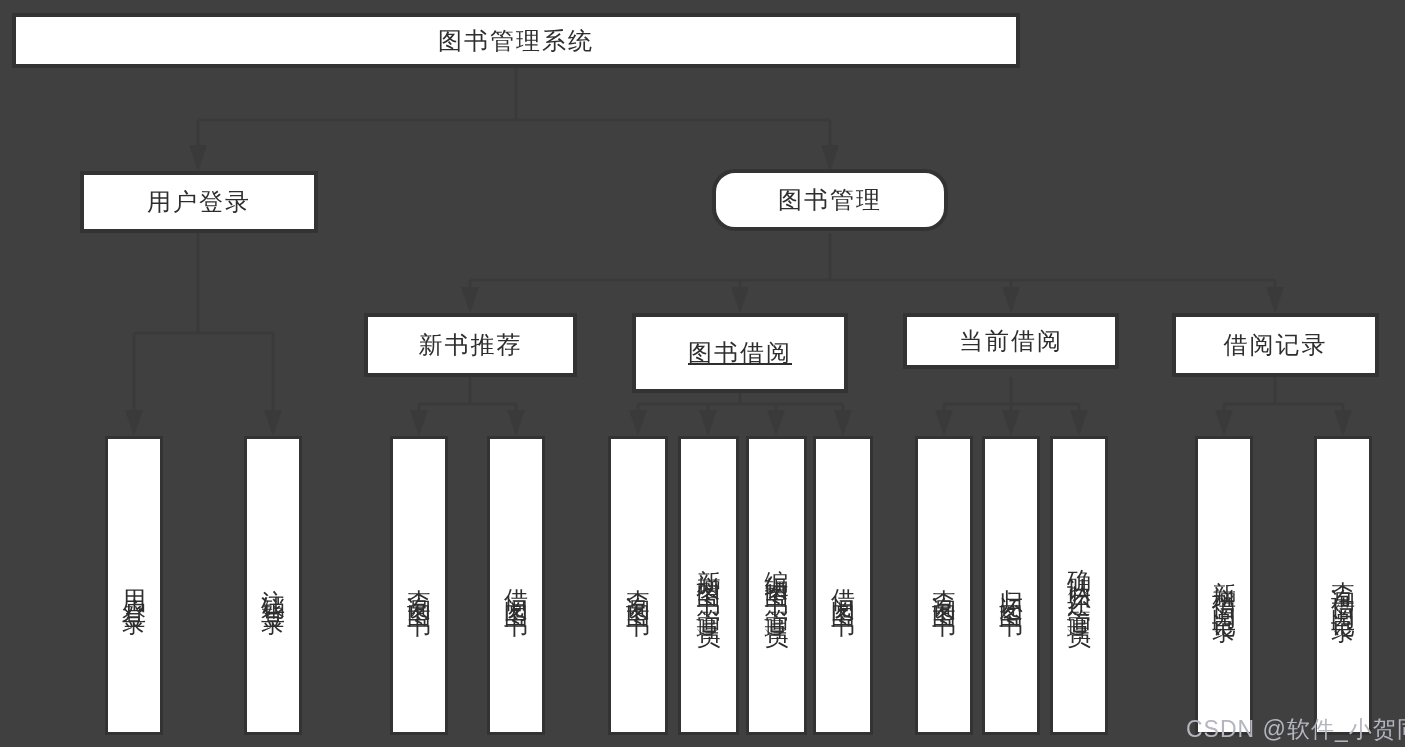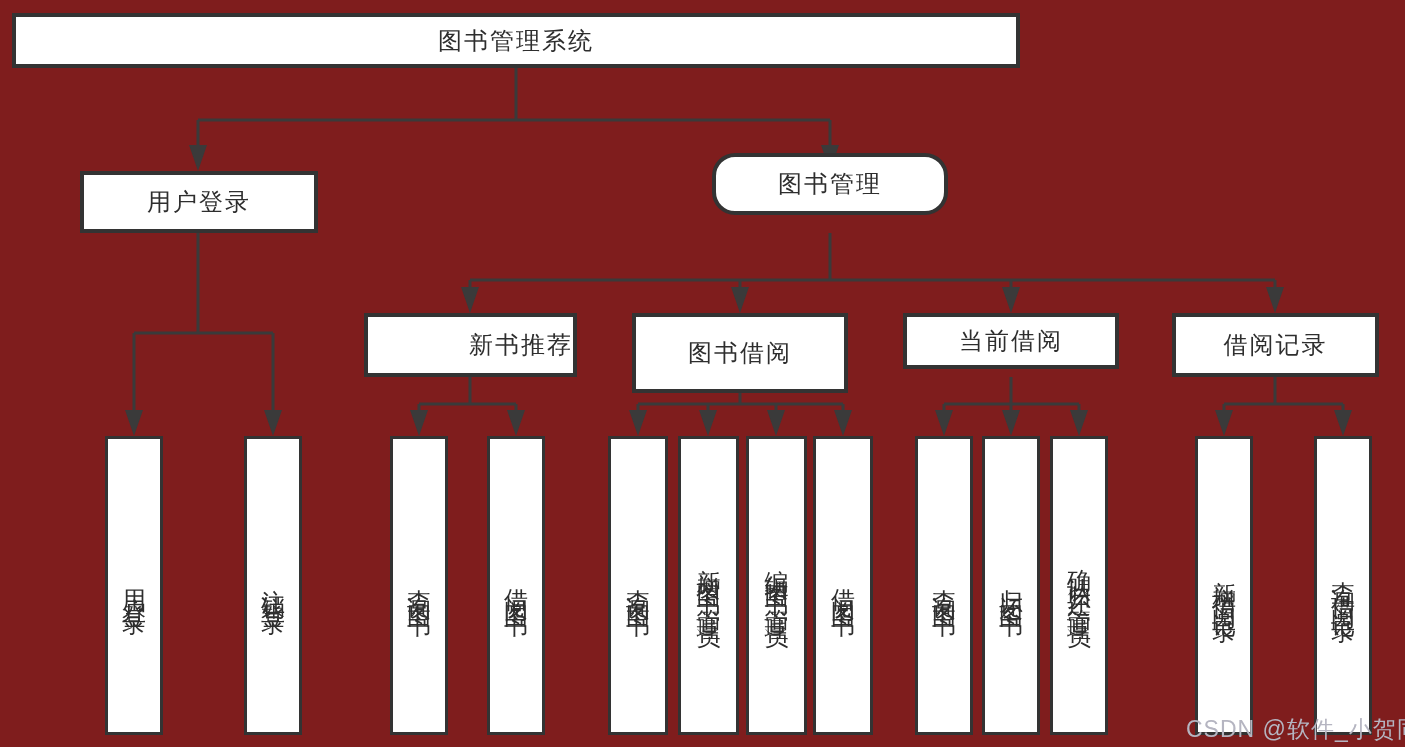--- a/index.html
+++ b/index.html
@@ -2,21 +2,21 @@
 <html><head>
 <meta charset="utf-8">
 <style>
   * { margin: 0; padding: 0; box-sizing: border-box; }
   html, body { background: #ffffff; }
   body { font-family: "Liberation Sans", sans-serif; }
   #canvas {
     position: relative;
     width: 1405px;
     height: 747px;
-    background: #7f1d1d;
+    background: #404040;
     overflow: hidden;
   }
   svg.connectors {
     position: absolute;
     left: 0; top: 0;
     width: 1405px; height: 747px;
     z-index: 0;
   }
   .box {
     position: absolute;
@@ -91,28 +91,28 @@
     </g>
   </svg>
 
   <div class="box" style="left:12px; top:13px; width:1008px; height:55px;">
     <span>图书管理系统</span>
   </div>
 
   <div class="box" style="left:80px; top:171px; width:238px; height:62px;">
     <span>用户登录</span>
   </div>
-  <div class="box" style="left:712px; top:153px; width:236px; height:62px;border-radius:23px;">
+  <div class="box" style="left:712px; top:169px; width:236px; height:62px;border-radius:23px;">
     <span>图书管理</span>
   </div>
 
-  <div class="box" style="left:364px; top:313px; width:213px; height:64px;justify-content:flex-end;">
+  <div class="box" style="left:364px; top:313px; width:213px; height:64px;">
     <span>新书推荐</span>
   </div>
-  <div class="box" style="left:632px; top:313px; width:216px; height:80px;">
+  <div class="box" style="left:632px; top:313px; width:216px; height:80px;text-decoration:underline;">
     <span>图书借阅</span>
   </div>
   <div class="box" style="left:903px; top:313px; width:216px; height:56px;">
     <span>当前借阅</span>
   </div>
   <div class="box" style="left:1172px; top:313px; width:207px; height:64px;">
     <span>借阅记录</span>
   </div>
 
   <div class="box leaf" style="left:105px; width:58px;">

